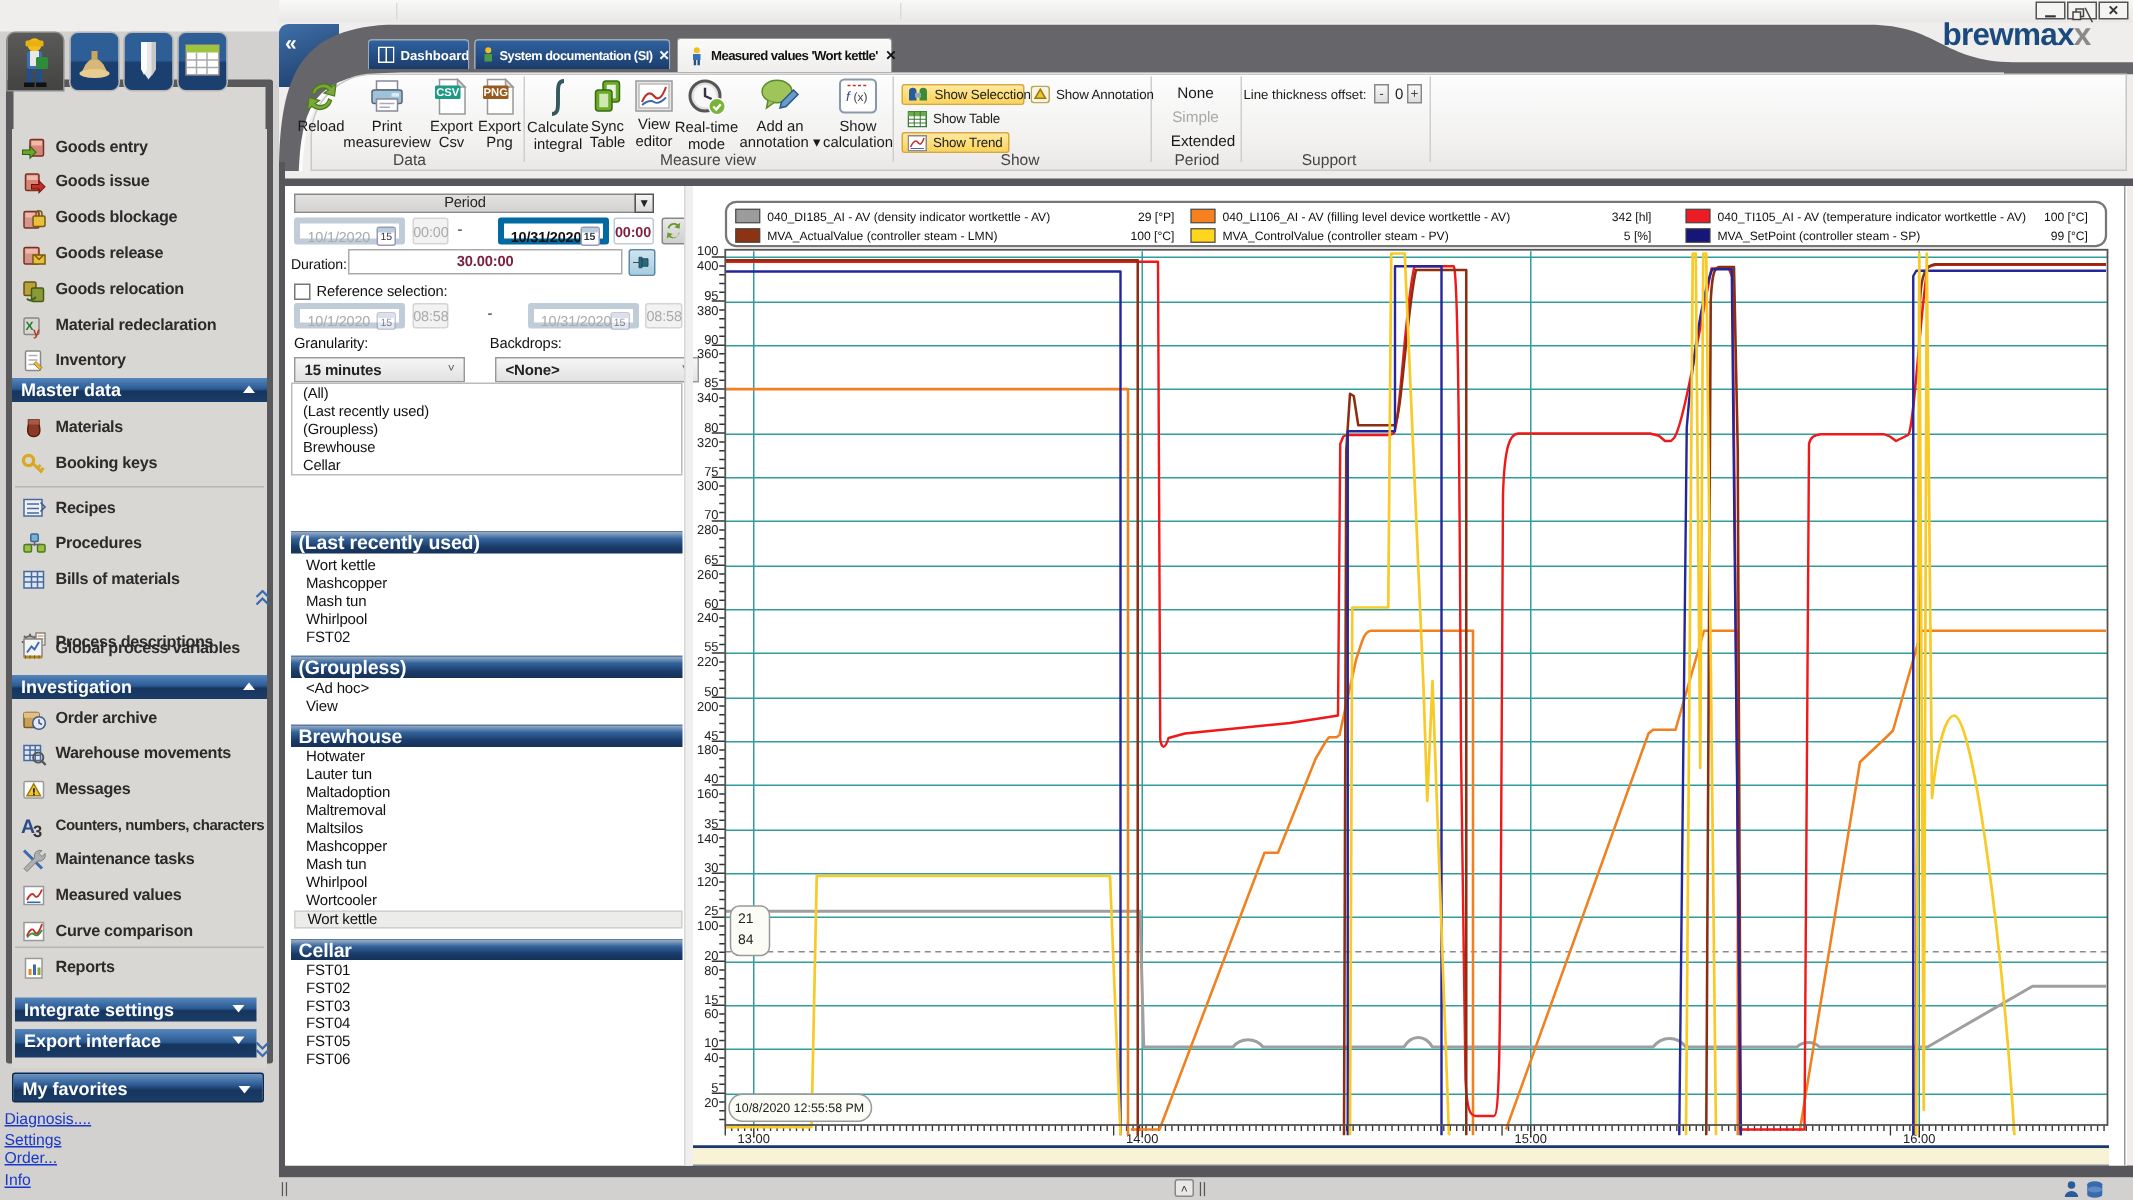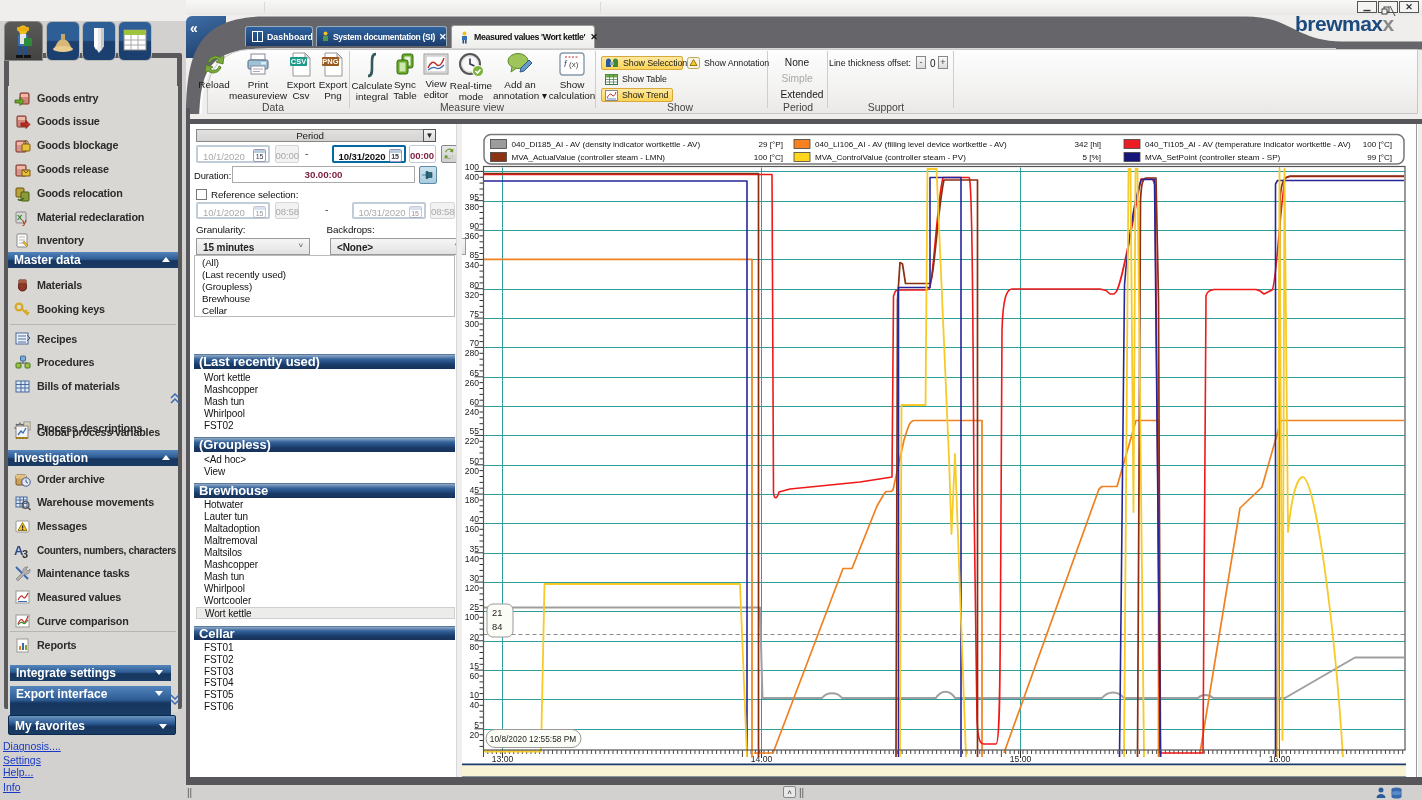--- a/index.html
+++ b/index.html
@@ -15,21 +15,21 @@
 .arup { border-left:4px solid transparent; border-right:4px solid transparent; border-bottom:5px solid #fff; }
 .ardn { border-left:4px solid transparent; border-right:4px solid transparent; border-top:5px solid #fff; }
 .blink { position:absolute; left:3px; font-size:10.5px; color:#1839c7; text-decoration:underline; }
 .rsep { position:absolute; top:2px; width:1px; height:57px; background:#cfcecd; }
 .rgl { position:absolute; top:53px; text-align:center; font-size:10.4px; color:#444; }
 .ritem { position:absolute; top:3px; text-align:center; line-height:11.2px; font-size:9.9px; white-space:nowrap; }
 .ritem svg { display:block; margin:0 auto 2px; }
 .rbtn { position:absolute; height:14px; font-size:8.9px; letter-spacing:-0.1px; display:flex; align-items:center; border:1px solid #d8a83a; border-radius:2px; padding:0 3px; white-space:nowrap; }
 .rbtn svg { margin-right:4px; flex:none; }
 .rbtn.hl { background:linear-gradient(#ffe9a0,#fcd456); }
-.dfield { position:absolute; height:17.5px; background:#fff; border:2px solid #0369a1; border-radius:2px; padding:3.5px 2px 0 5px; font-size:9.6px; white-space:nowrap; }
+.dfield { position:absolute; height:17.5px; background:#fff; border:4px solid #0369a1; border-radius:2px; padding:3.5px 2px 0 5px; font-size:9.6px; white-space:nowrap; }
 .dfield.dis { color:#aaa; border-color:#c0ccd8; }
 .tfield { position:absolute; height:17.5px; background:#fff; border:1px solid #c0ccd8; border-radius:2px; padding:3.5px 0 0 0; text-align:center; font-size:9.6px; }
 .tfield.dis { color:#aaa; background:#f2f2f2; border-color:#d5d5d5; }
 .cal { position:absolute; right:2px; top:2px; width:13px; height:12.5px; background:#fff; border:1px solid #99b; border-radius:2px; }
 .cal:before { content:"15"; position:absolute; left:0; right:0; top:3px; font-size:7px; text-align:center; color:#334; }
 .cal:after { content:""; position:absolute; left:0; right:0; top:0; height:3px; background:#bcd; }
 .cal.dim { opacity:.55; }
 .ddown { position:absolute; height:16.5px; background:linear-gradient(#f6f6f6,#e2e2e2); border:1px solid #999; padding:2.5px 0 0 6px; font-weight:bold; color:#222; font-size:10px; }
 .ddown .chev { position:absolute; right:6px; top:2px; font-weight:normal; color:#555; font-size:8px; }
 .ghead { position:absolute; left:194px; width:261px; height:14.5px; background:linear-gradient(#93a9c4,#33639c 30%,#1a3a68 70%,#16325a); color:#fff; font-size:13px; font-weight:bold; line-height:14px; padding-left:5px; border-top:1px solid #5a7aa0; }
@@ -195,25 +195,25 @@
         <path d="M4 12 q3-4 5-2 t5-3" fill="none" stroke="#3a8a3a" stroke-width="1.2"></path>
       </svg>Curve comparison</div>
   <div class="abs" style="left:10px;top:631px;width:166px;border-top:1px solid #b8b6b2;"></div>
   <div class="sbitem" style="top:633.5px;"><svg class="ic" viewBox="0 0 17 17">
         <rect x="3" y="2" width="11" height="13" fill="#fff" stroke="#999"></rect>
         <rect x="5" y="9" width="2" height="4" fill="#e8881a"></rect>
         <rect x="8" y="6" width="2" height="7" fill="#3a6ab0"></rect>
         <rect x="11" y="8" width="2" height="5" fill="#8aa43a"></rect>
       </svg>Reports</div>
   <div class="sbhead" style="top:664.5px;left:10px;width:161px;height:16.5px;line-height:16.5px;">Integrate settings<span class="ar ardn"></span></div>
-  <div class="sbhead" style="top:686px;left:10px;width:161px;height:31px;line-height:16.5px;">Export interface<span class="ar ardn"></span></div>
+  <div class="sbhead" style="top:686px;left:10px;width:161px;height:19px;line-height:16.5px;">Export interface<span class="ar ardn"></span></div>
   <div class="sbhead" style="top:715px;width:168px;height:20px;line-height:20px;border:1px solid #0a2a50;border-radius:2px;background:linear-gradient(#6a94c0,#2d5c95 40%,#16365f 60%,#1b3c66);">My favorites<span class="ar ardn" style="top:8px;"></span></div>
   <div class="blink" style="top:740px;">Diagnosis....</div>
   <div class="blink" style="top:753.5px;">Settings</div>
-  <div class="blink" style="top:765.5px;">Help...</div>
+  <div class="blink" style="top:765.5px;">Order...</div>
   <div class="blink" style="top:780.5px;">Info</div>
   <svg class="abs" style="left:170px;top:393px;" width="10" height="12" viewBox="0 0 10 12">
       <path d="M1 5 l4-4 4 4 M1 10 l4-4 4 4" fill="none" stroke="#3a6ab0" stroke-width="1.5"></path>
     </svg>
   <svg class="abs" style="left:170px;top:694px;" width="10" height="12" viewBox="0 0 10 12">
       <path d="M1 1 l4 4 4-4 M1 6 l4 4 4-4" fill="none" stroke="#3a6ab0" stroke-width="1.5"></path>
     </svg>
 </div>
 <div id="main" class="abs" style="left:0;top:0;width:1422px;height:800px;">
 

